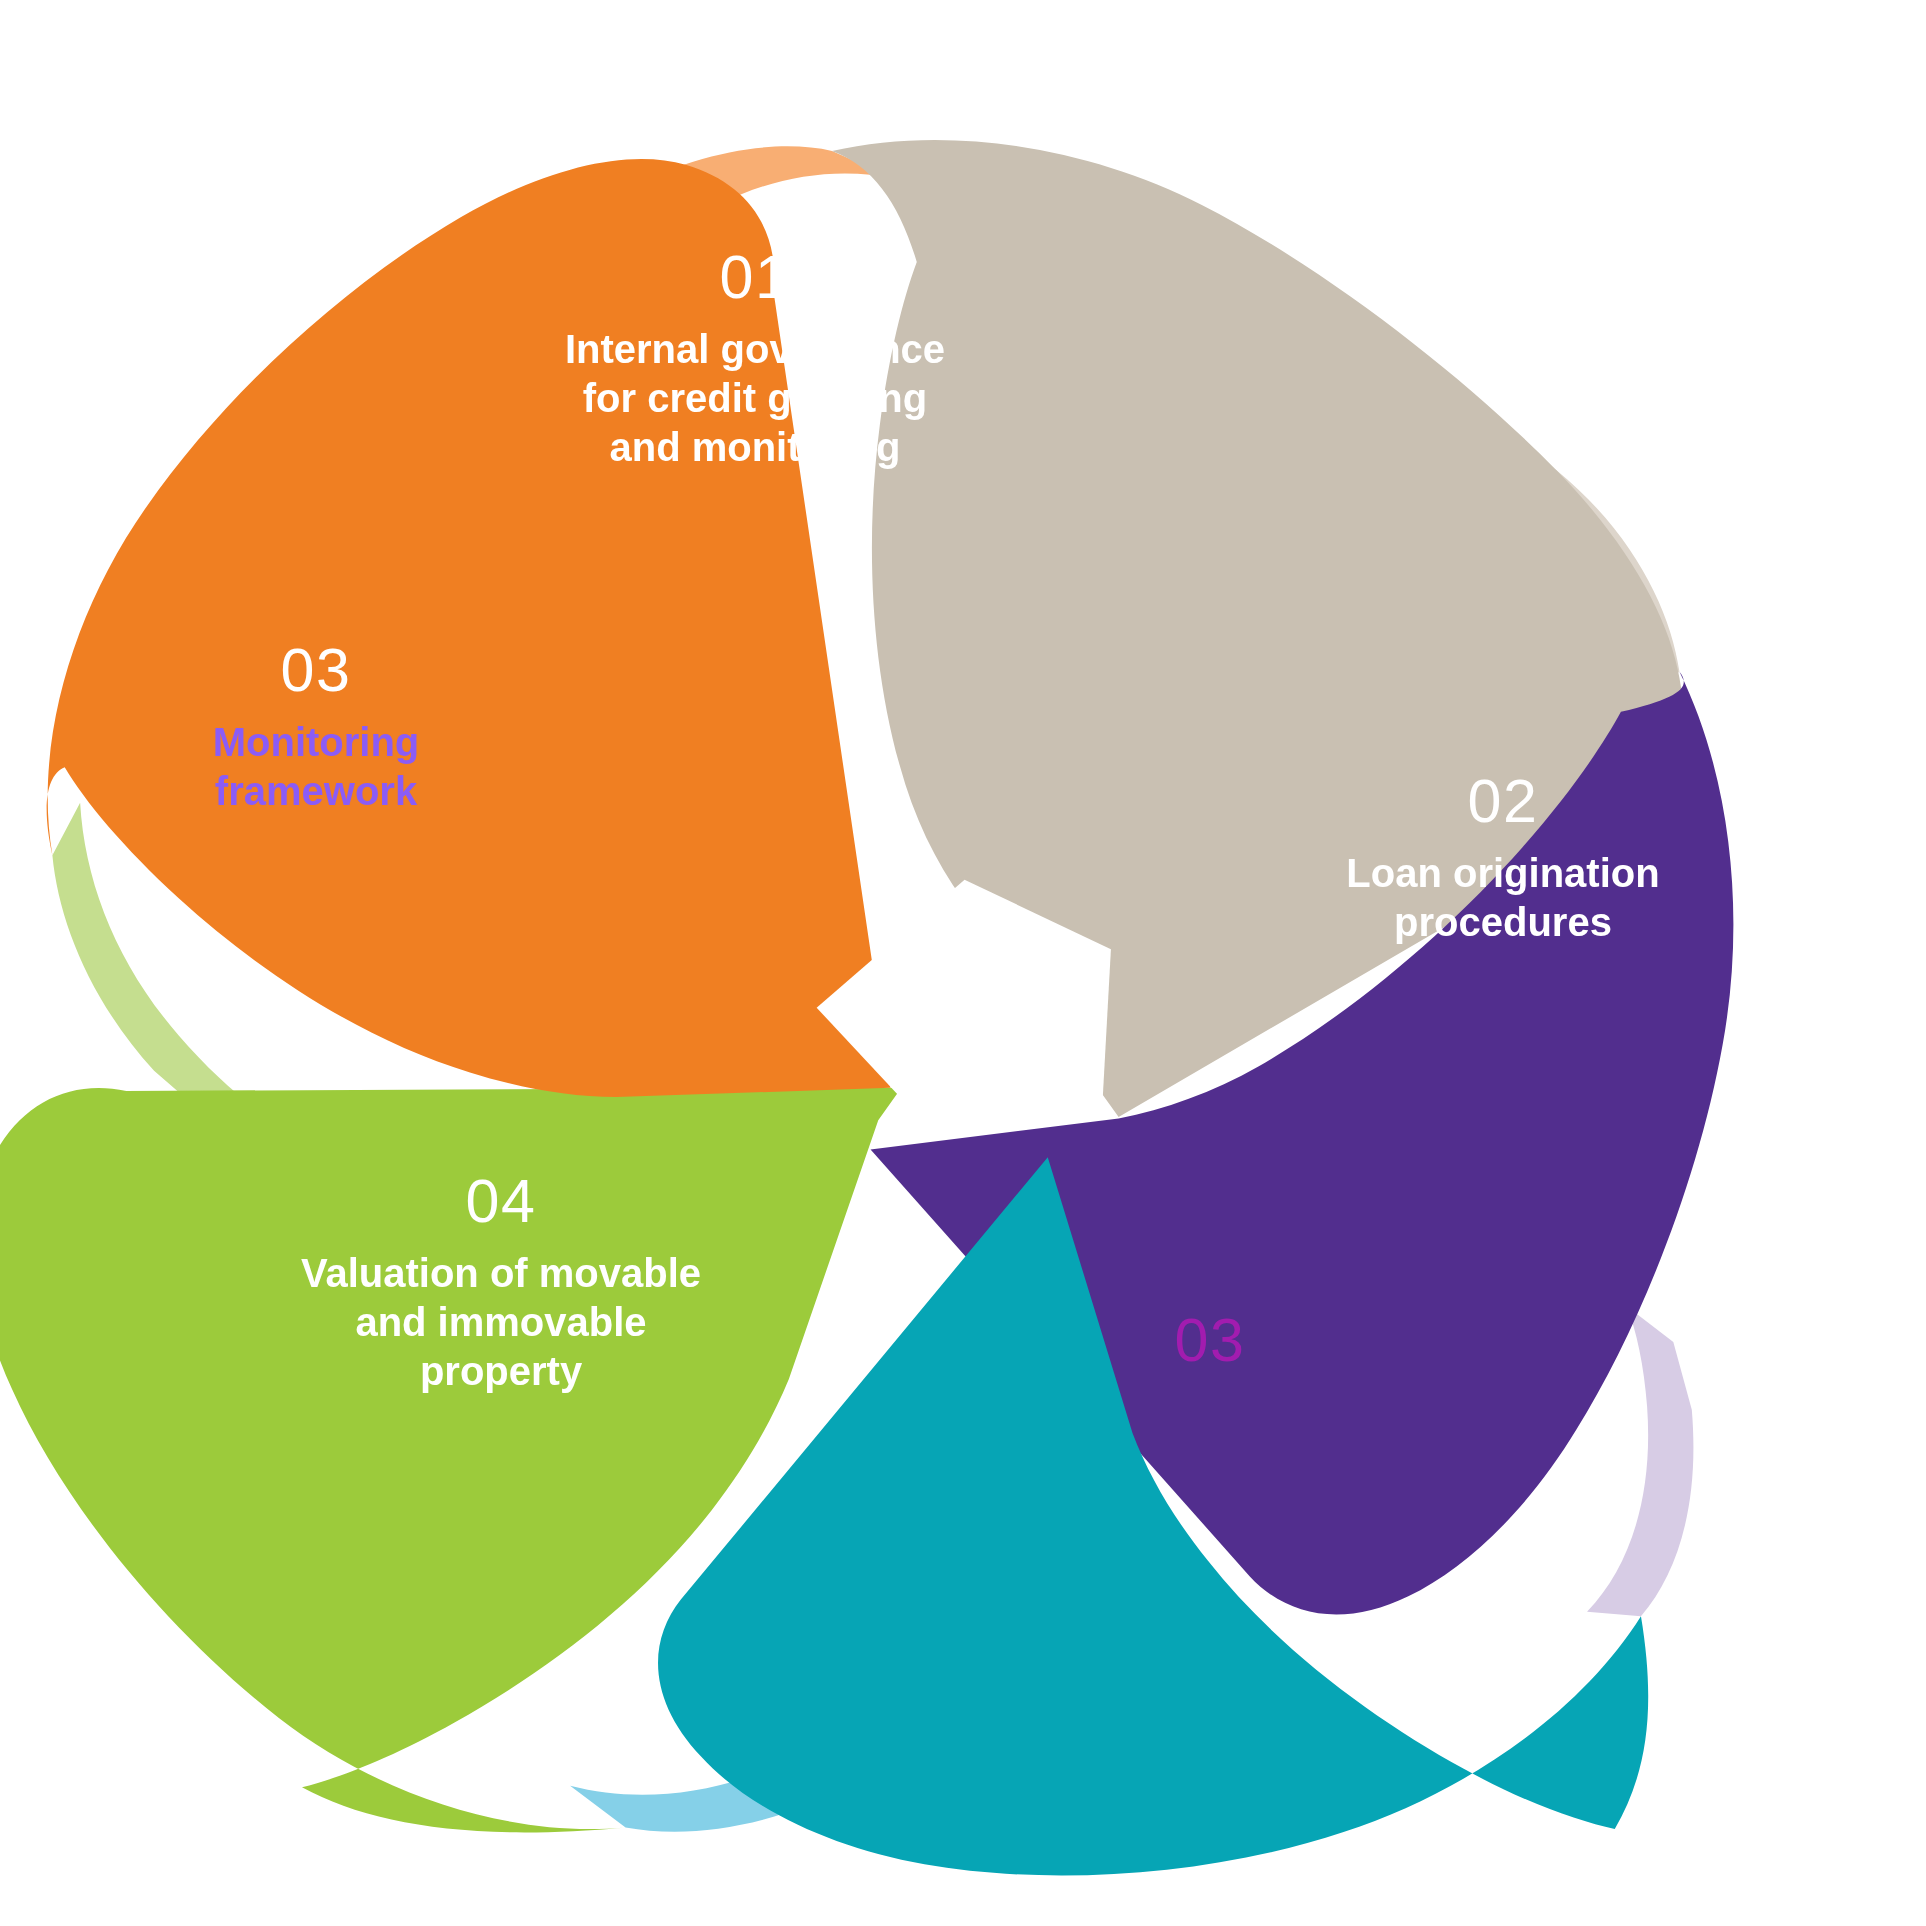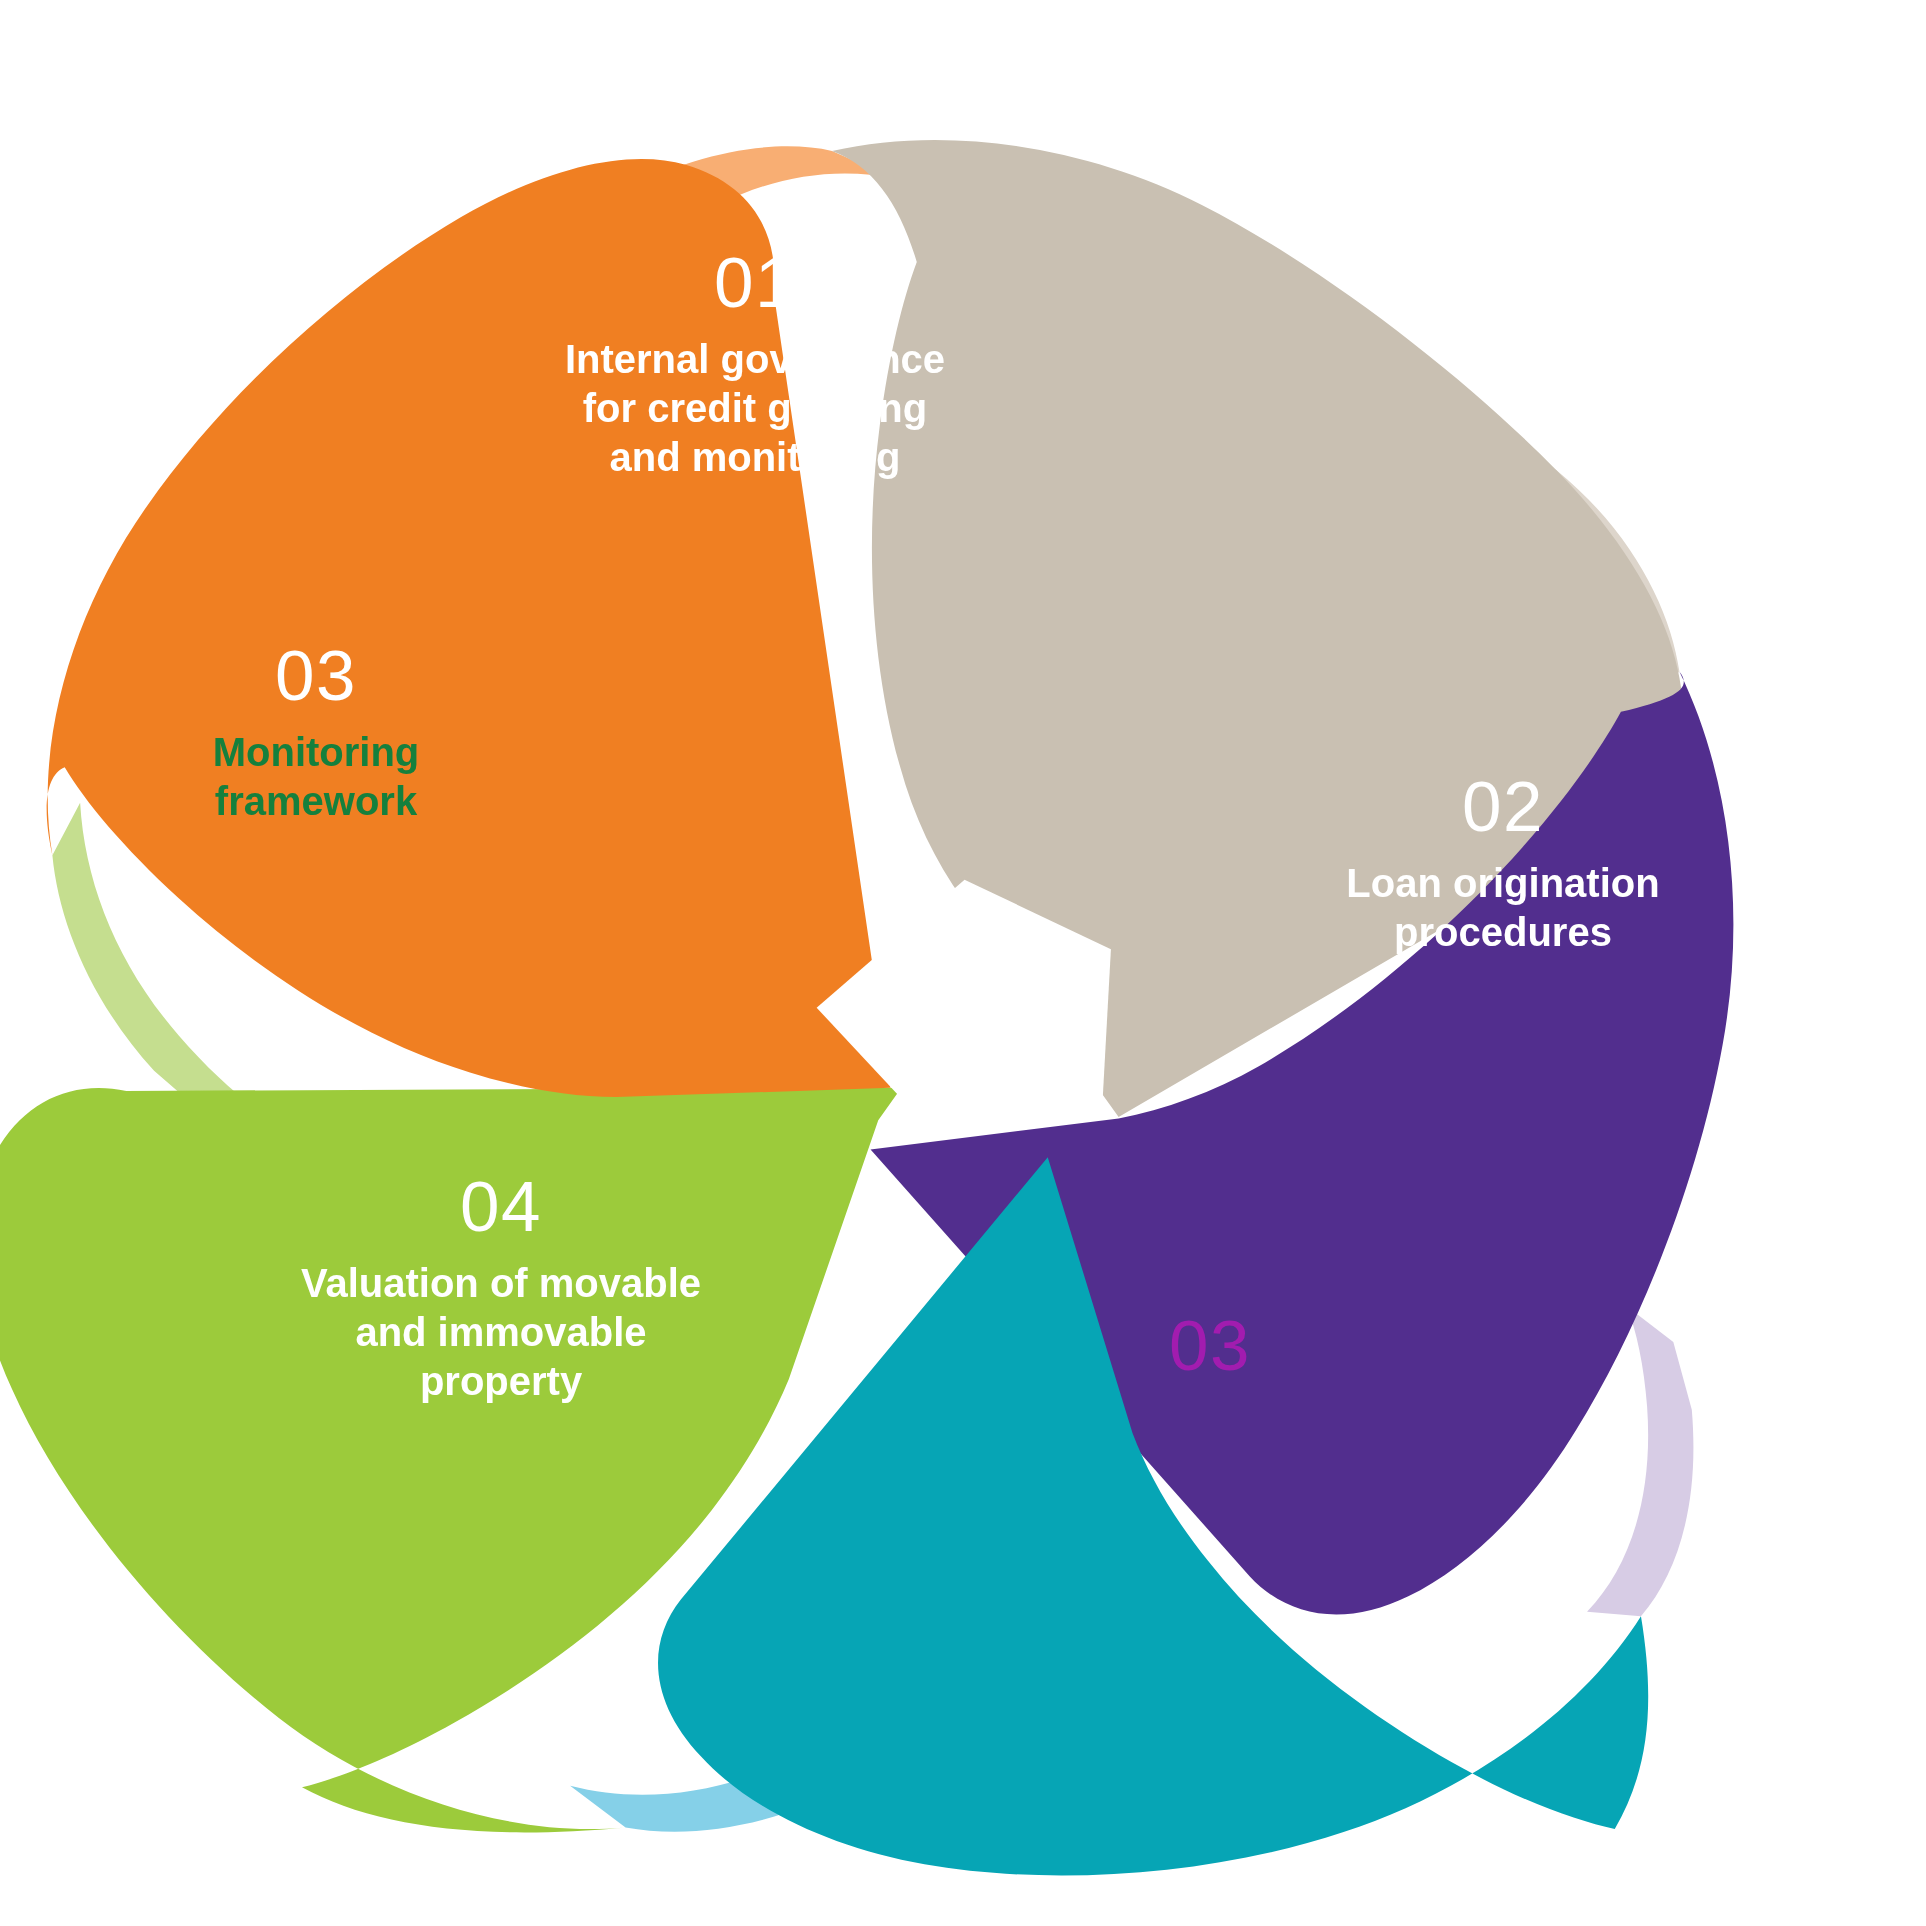--- a/index.html
+++ b/index.html
@@ -27,21 +27,21 @@
   }
   .seg-label {
     position: absolute;
     text-align: center;
     color: #ffffff;
     pointer-events: none;
     line-height: 1.0;
   }
   .seg-num {
     display: block;
-    font-size: 71px;
+    font-size: 61px;
     font-weight: 400;
     letter-spacing: 1.5px;
     margin-bottom: 17px;
     color: #ffffff;
   }
   .seg-title {
     display: block;
     font-size: 40px;
     font-weight: 700;
     line-height: 1.22;
@@ -192,20 +192,20 @@
     <span class="seg-num" style="color: rgb(255, 255, 255);">04</span>
     <span class="seg-title" style="color: rgb(255, 255, 255);">
       <span>Valuation of movable</span><br>
       <span>and immovable</span><br>
       <span>property</span>
     </span>
   </div>
 
   <div class="seg-label" id="label-05">
     <span class="seg-num" style="color: rgb(255, 255, 255);">03</span>
-    <span class="seg-title" style="color: #15803d;">
+    <span class="seg-title" style="color: #8b5cf6;">
       <span>Monitoring</span><br>
       <span>framework</span>
     </span>
   </div>
 
 </div>
 
 
 </body></html>

